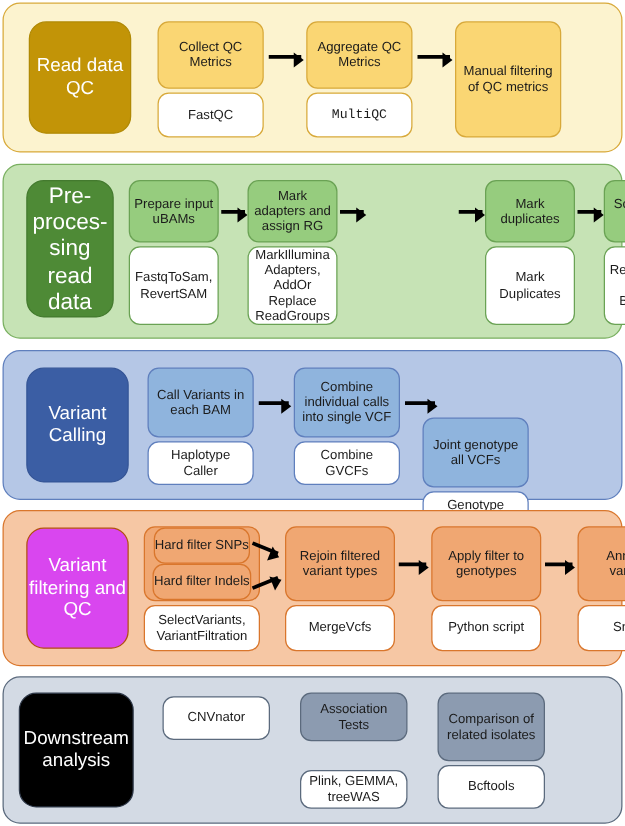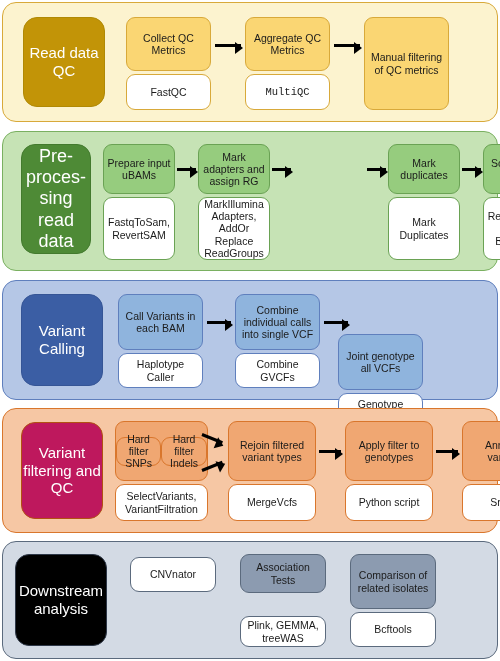--- a/index.html
+++ b/index.html
@@ -51,21 +51,21 @@
     justify-content:center;
     text-align:center;
     line-height:1.16;
     font-size:10.5px;
     color:#1b1b1b;
     padding:2px 3px;
   }
   .step-top.split{
     border-radius:9px;
     padding:0;
-    flex-direction:row;
+    flex-direction:column;
     justify-content:space-between;
     background:transparent;
     border:none;
   }
   .subbox{
     box-sizing:border-box;
     border-radius:9px;
     display:flex;
     align-items:center;
     justify-content:center;
@@ -138,21 +138,21 @@
   
   #sec-vc{left:2px;top:280px;width:496px;height:120px;
     background:#b5c7e6;border:1.5px solid #5f7fbd;}
   #sec-vc .sec-label{background:#3b5ea4;border:1.5px solid #355596;}
   #sec-vc .step-top{background:#8fb4dd;border:1.5px solid #5f7fbd;}
   #sec-vc .step-tool{border:1.5px solid #5f7fbd;}
 
   
   #sec-vf{left:2px;top:408px;width:496px;height:125px;
     background:#f6c7a4;border:1.5px solid #d9762c;}
-  #sec-vf .sec-label{background:#be185d;border:1.5px solid #b25112;}
+  #sec-vf .sec-label{background:#d946ef;border:1.5px solid #b25112;}
   #sec-vf .step-top,#sec-vf .subbox{background:#f0a772;border:1.5px solid #d9762c;}
   #sec-vf .step-tool{border:1.5px solid #d9762c;}
 
   
   #sec-ds{left:2px;top:541px;width:496px;height:118px;
     background:#d3dae4;border:1.5px solid #5b6a7d;}
   #sec-ds .sec-label{background:#000000;border:1.5px solid #2e3848;}
   #sec-ds .step-top{background:#8c9bb0;border:1.5px solid #5b6a7d;}
   #sec-ds .step-tool{border:1.5px solid #5b6a7d;}
 </style>

